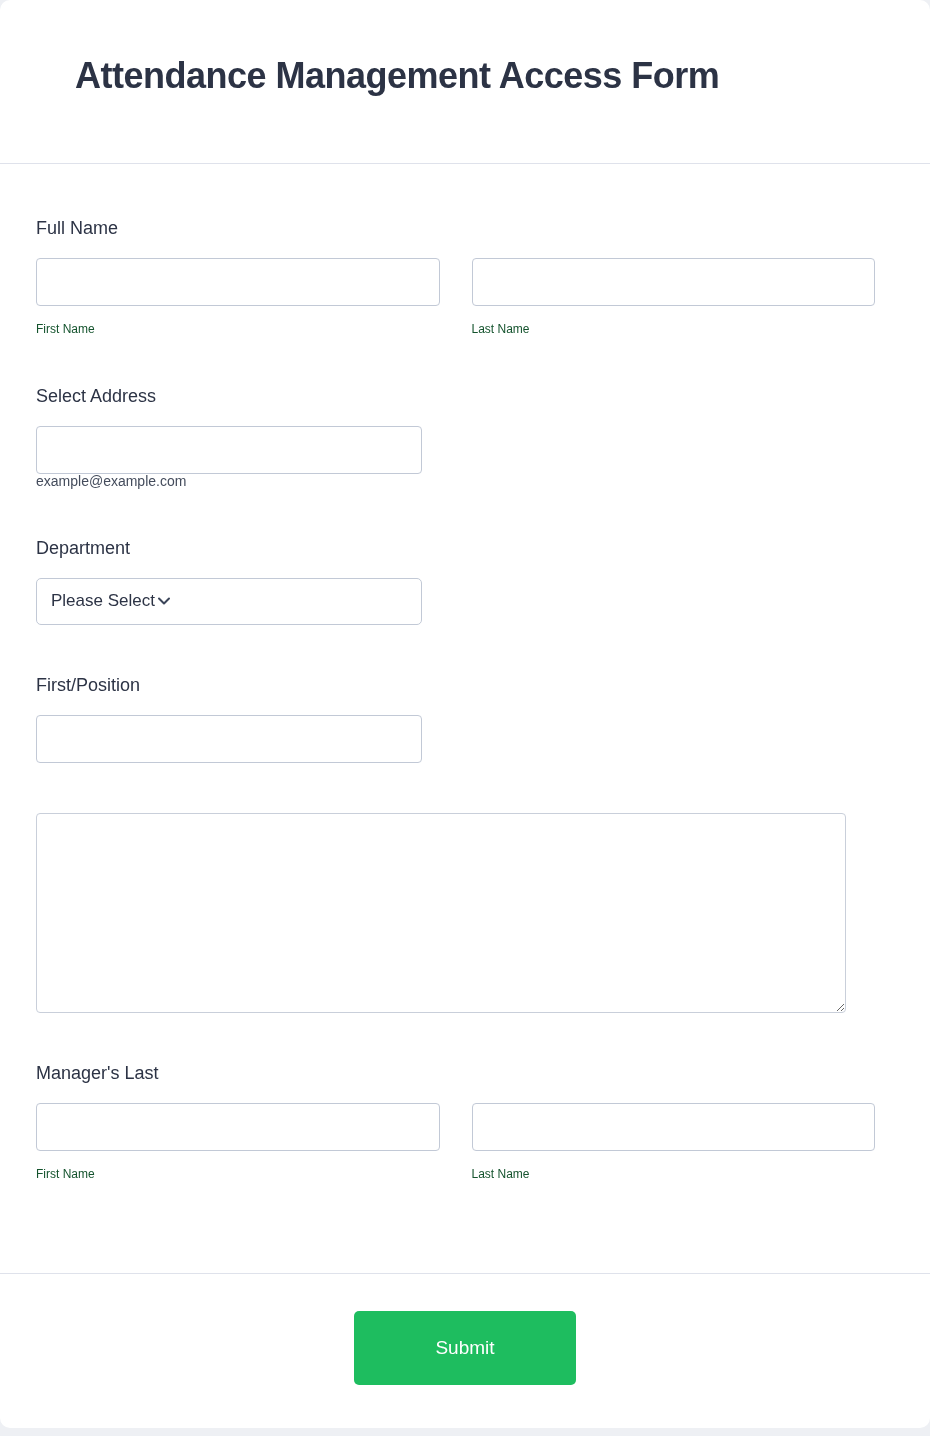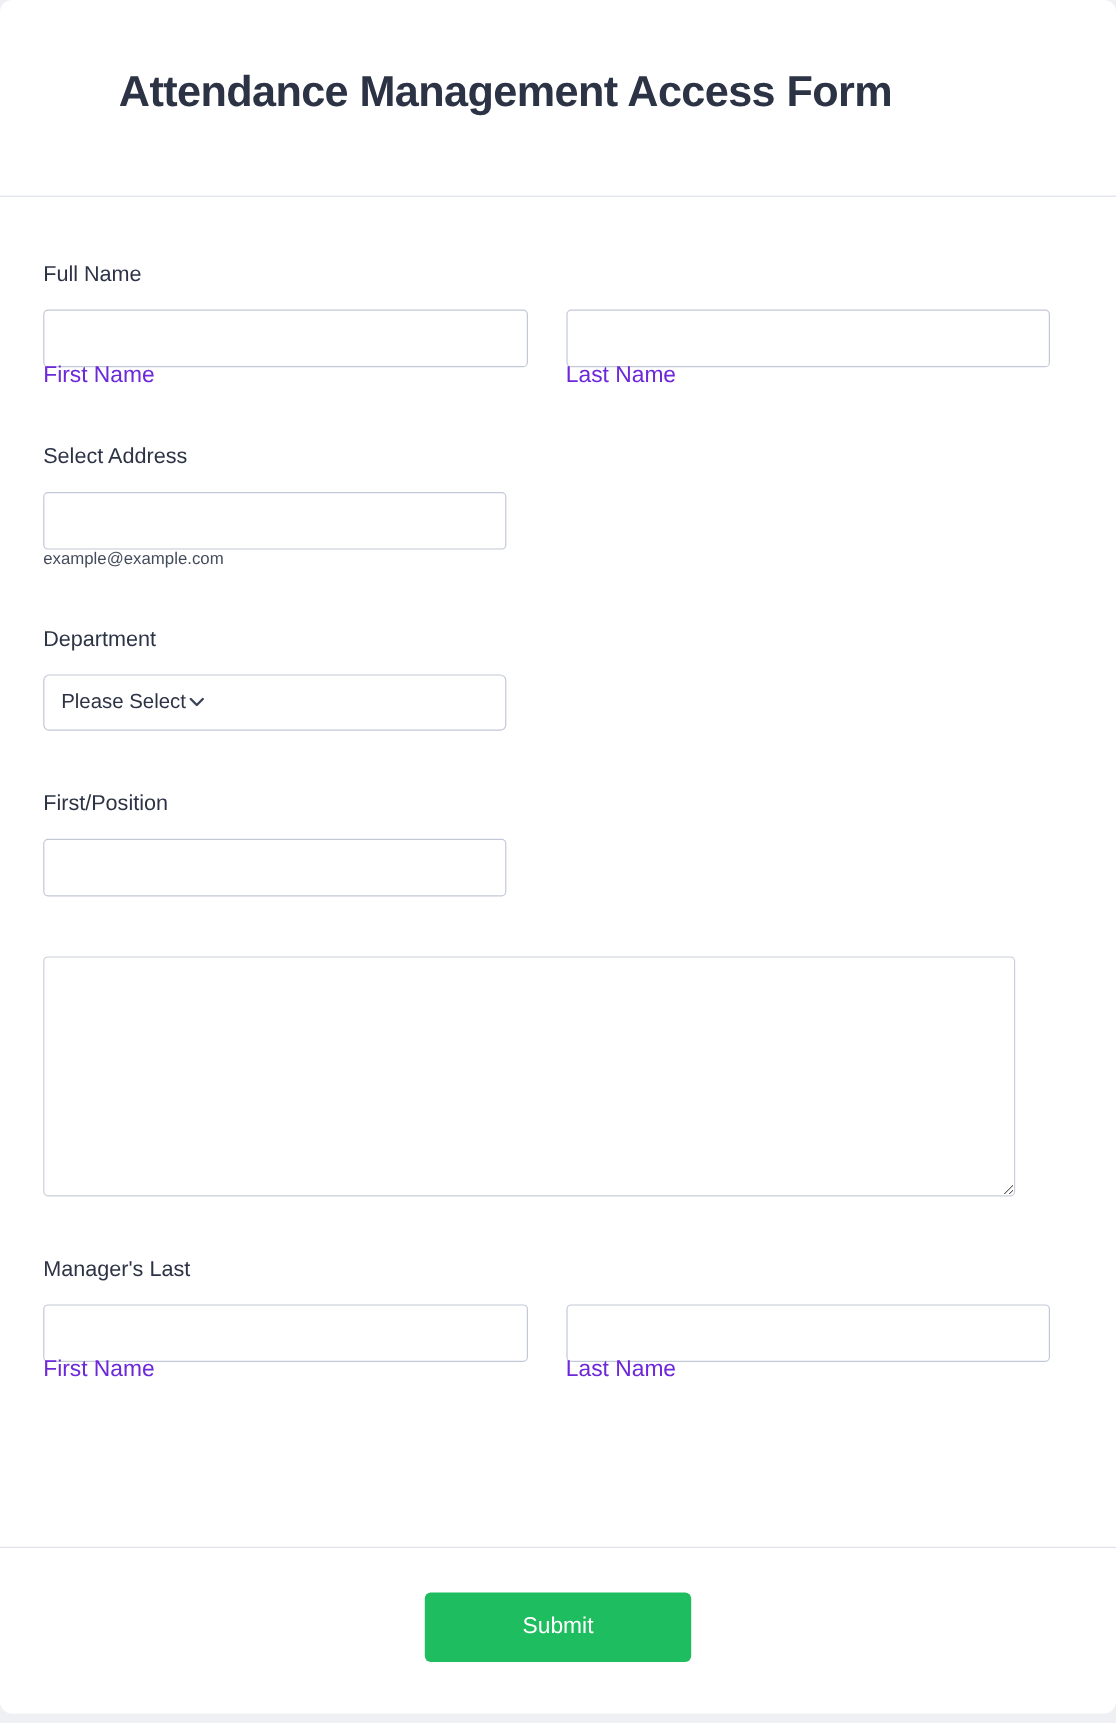--- a/index.html
+++ b/index.html
@@ -16,21 +16,21 @@
     background: #ffffff;
     border-radius: 10px;
     margin-bottom: 8px;
     overflow: hidden;
     display: flex;
     flex-direction: column;
   }
 
   
   .form-header {
-    padding: 56px 65px 52px 99px;
+    padding: 56px 65px 52px 75px;
     border-bottom: 1px solid #dfe2eb;
   }
   .form-title {
     font-size: 36px;
     font-weight: 700;
     color: #2c3345;
     letter-spacing: -0.5px;
     line-height: 1.1;
     margin-bottom: 15px;
   }
@@ -72,23 +72,23 @@
     font-family: "Liberation Sans", sans-serif;
     font-size: 16px;
     color: #2c3345;
     padding: 0 12px;
     outline: none;
   }
   .half-width { width: 386px; display: block; }
 
   .sublabel {
     display: block;
-    margin-top: 0;
-    font-size: 19px;
-    color: #6d28d9;
+    margin-top: 16px;
+    font-size: 12px;
+    color: #14532d;
     line-height: 14px;
   }
   .helper-text {
     display: block;
     font-size: 14px;
     color: #444c5c;
     line-height: 14px;
   }
 
   .select-box {
@@ -130,21 +130,21 @@
 
   
   .form-footer {
     border-top: 1px solid #dfe2eb;
     padding: 37px 0 43px 0;
     display: flex;
     justify-content: center;
   }
   .submit-button {
     width: 222px;
-    height: 58px;
+    height: 74px;
     background: #1ebd5f;
     border: none;
     border-radius: 5px;
     color: #ffffff;
     font-family: "Liberation Sans", sans-serif;
     font-size: 19px;
     cursor: pointer;
   }
 </style>
 </head>

